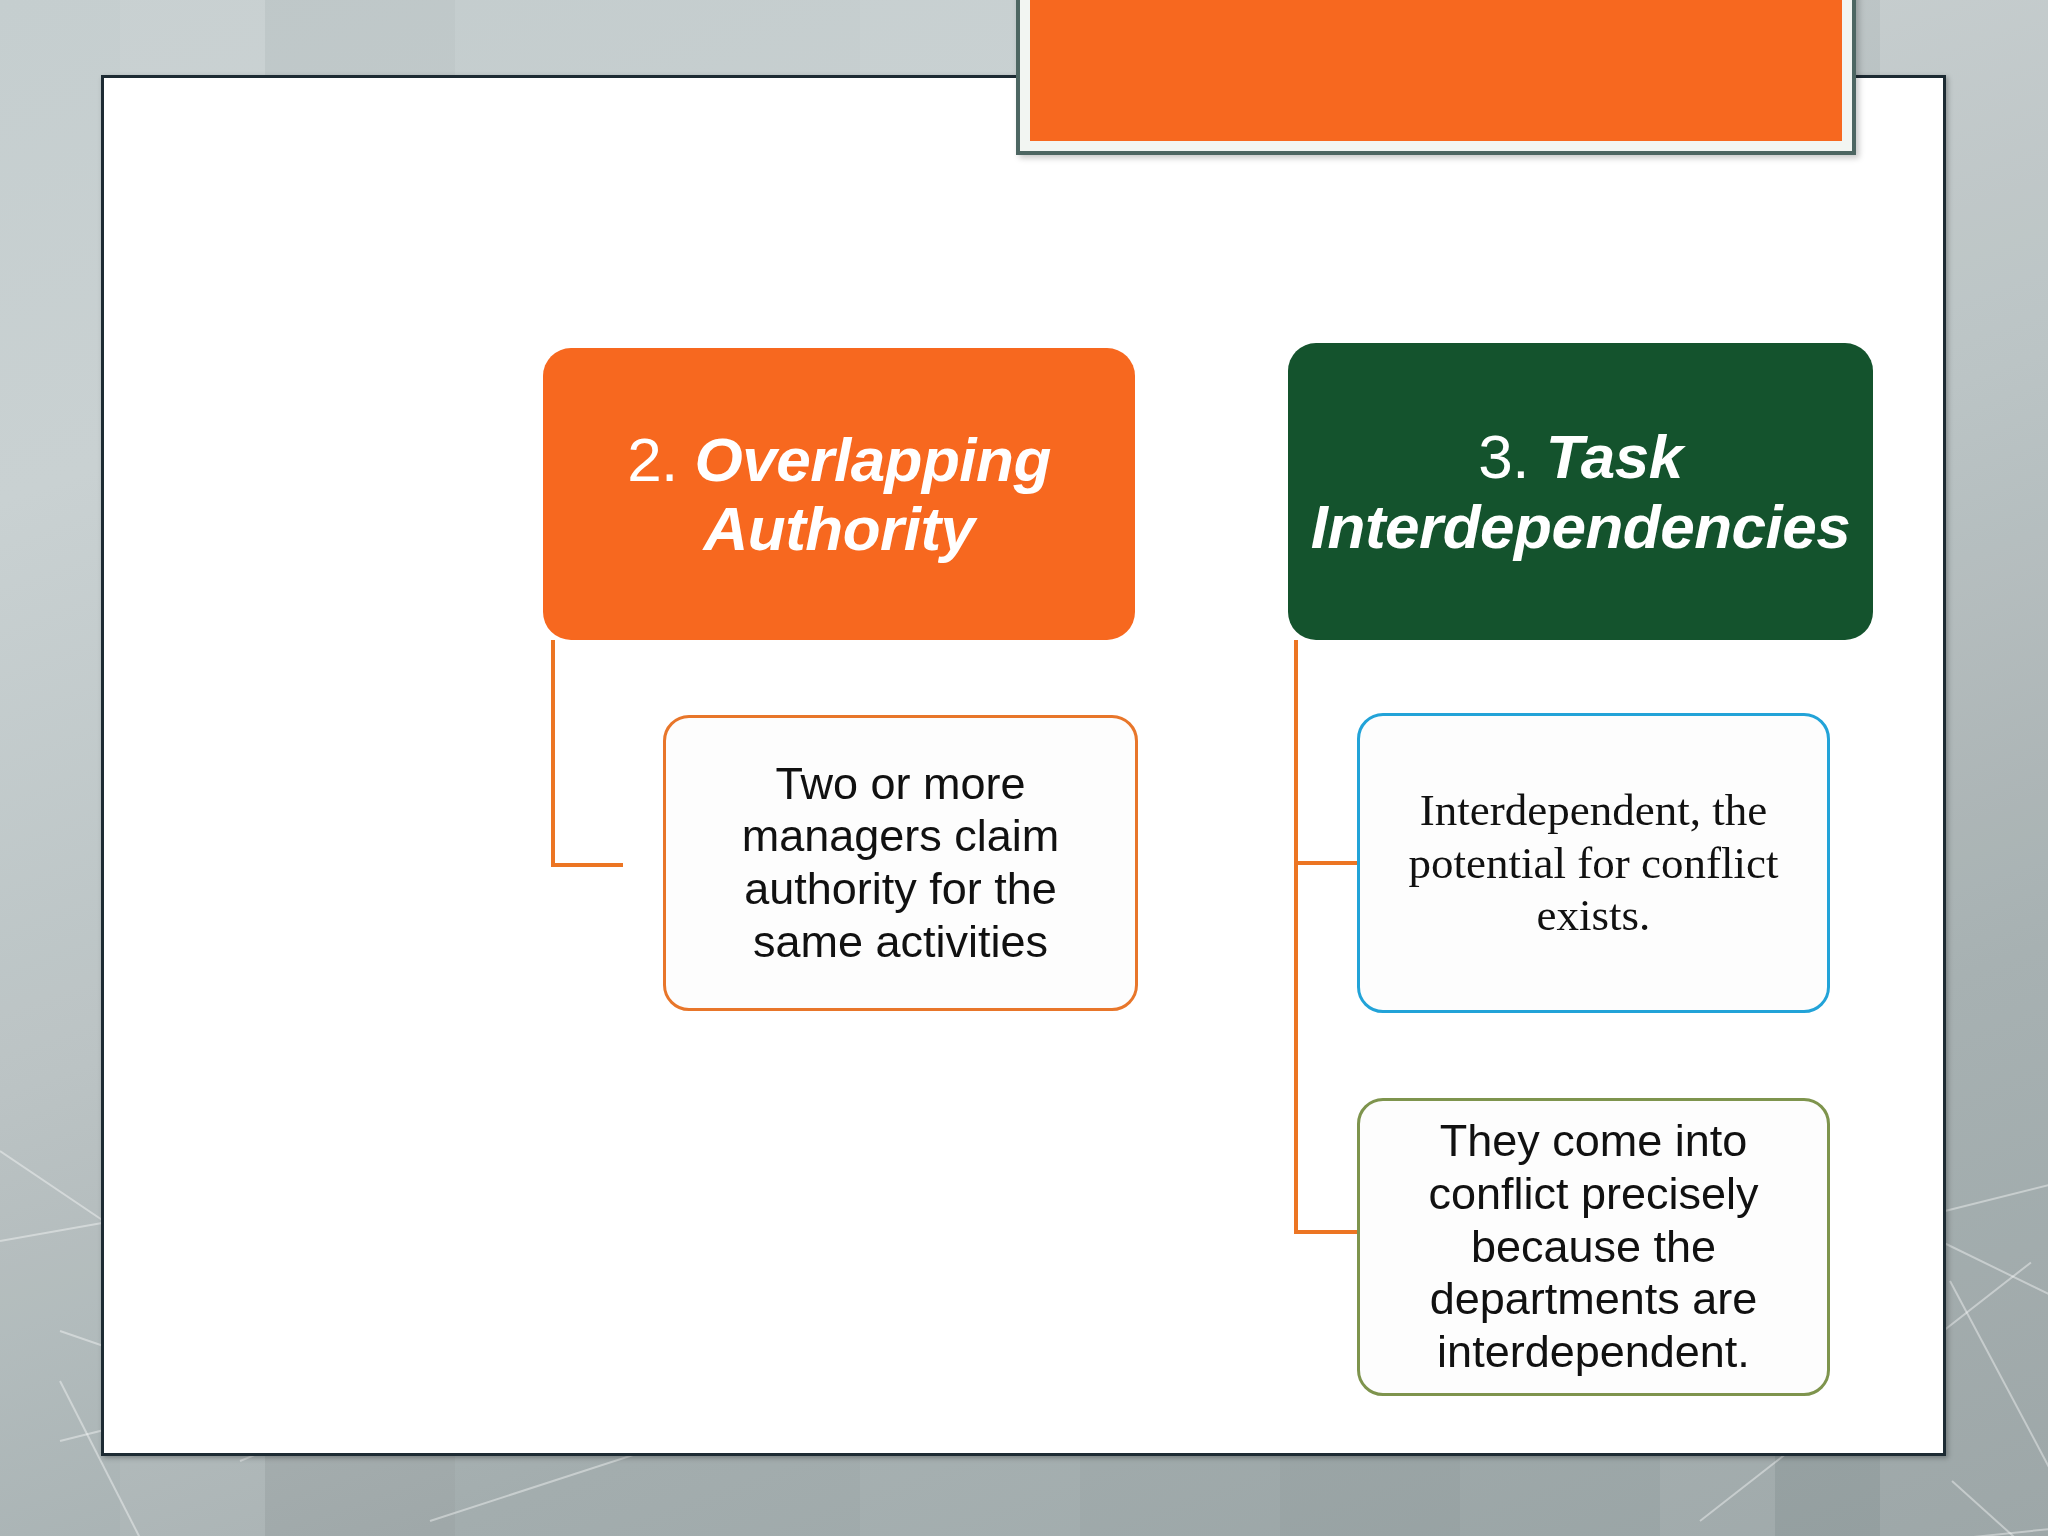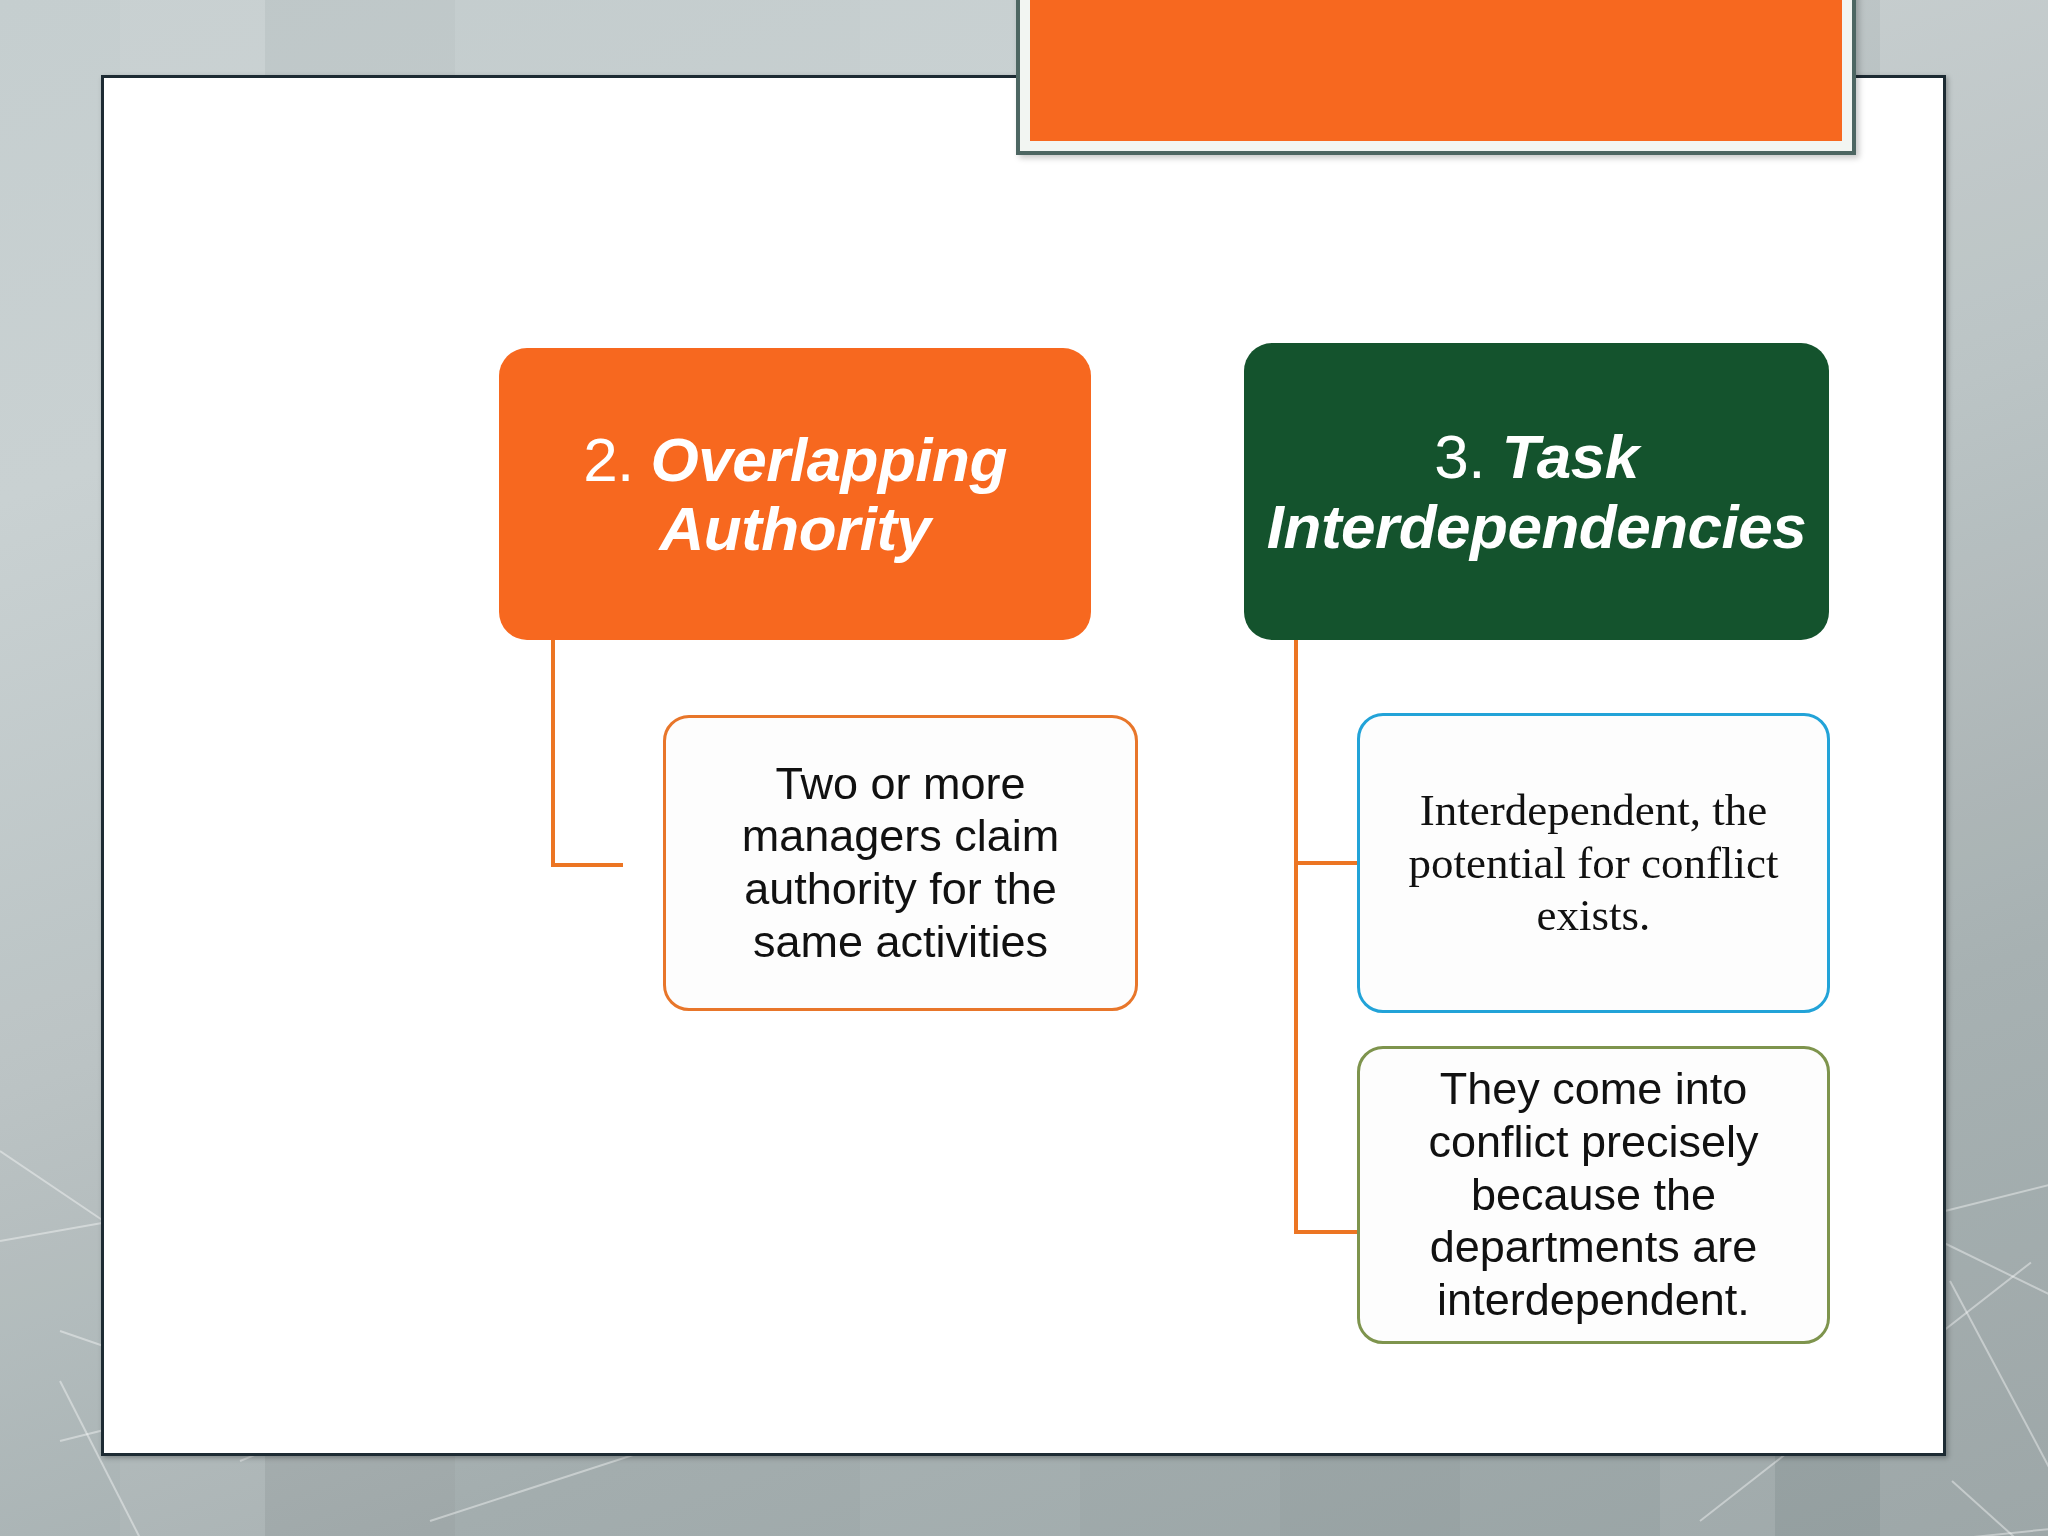--- a/index.html
+++ b/index.html
@@ -79,20 +79,21 @@
     color: #ffffff;
     display: flex;
     align-items: center;
     justify-content: center;
     text-align: center;
     line-height: 1.12;
     font-size: 62px;
     letter-spacing: -0.5px;
     padding: 0 26px;
     box-sizing: border-box;
+    margin-left: 44px;
   }
   .hdr-box .num { font-style: normal; font-weight: 400; }
   .hdr-box .ttl { font-style: italic; font-weight: bold; }
 
   #box-overlapping {
     left: 395px;
     top: 270px;
     width: 592px;
     height: 292px;
     background: #f7681f;
@@ -132,21 +133,21 @@
   #detail-interdependent {
     left: 1253px;
     top: 635px;
     width: 473px;
     height: 300px;
     border-color: #22a3d8;
     font-family: Liberation Serif, serif;
   }
   #detail-conflict {
     left: 1253px;
-    top: 968px;
+    top: 1020px;
     width: 473px;
     height: 298px;
     border-color: #7e944d;
   }
 
   
   .conn {
     position: absolute;
     background: #ec7523;
   }

